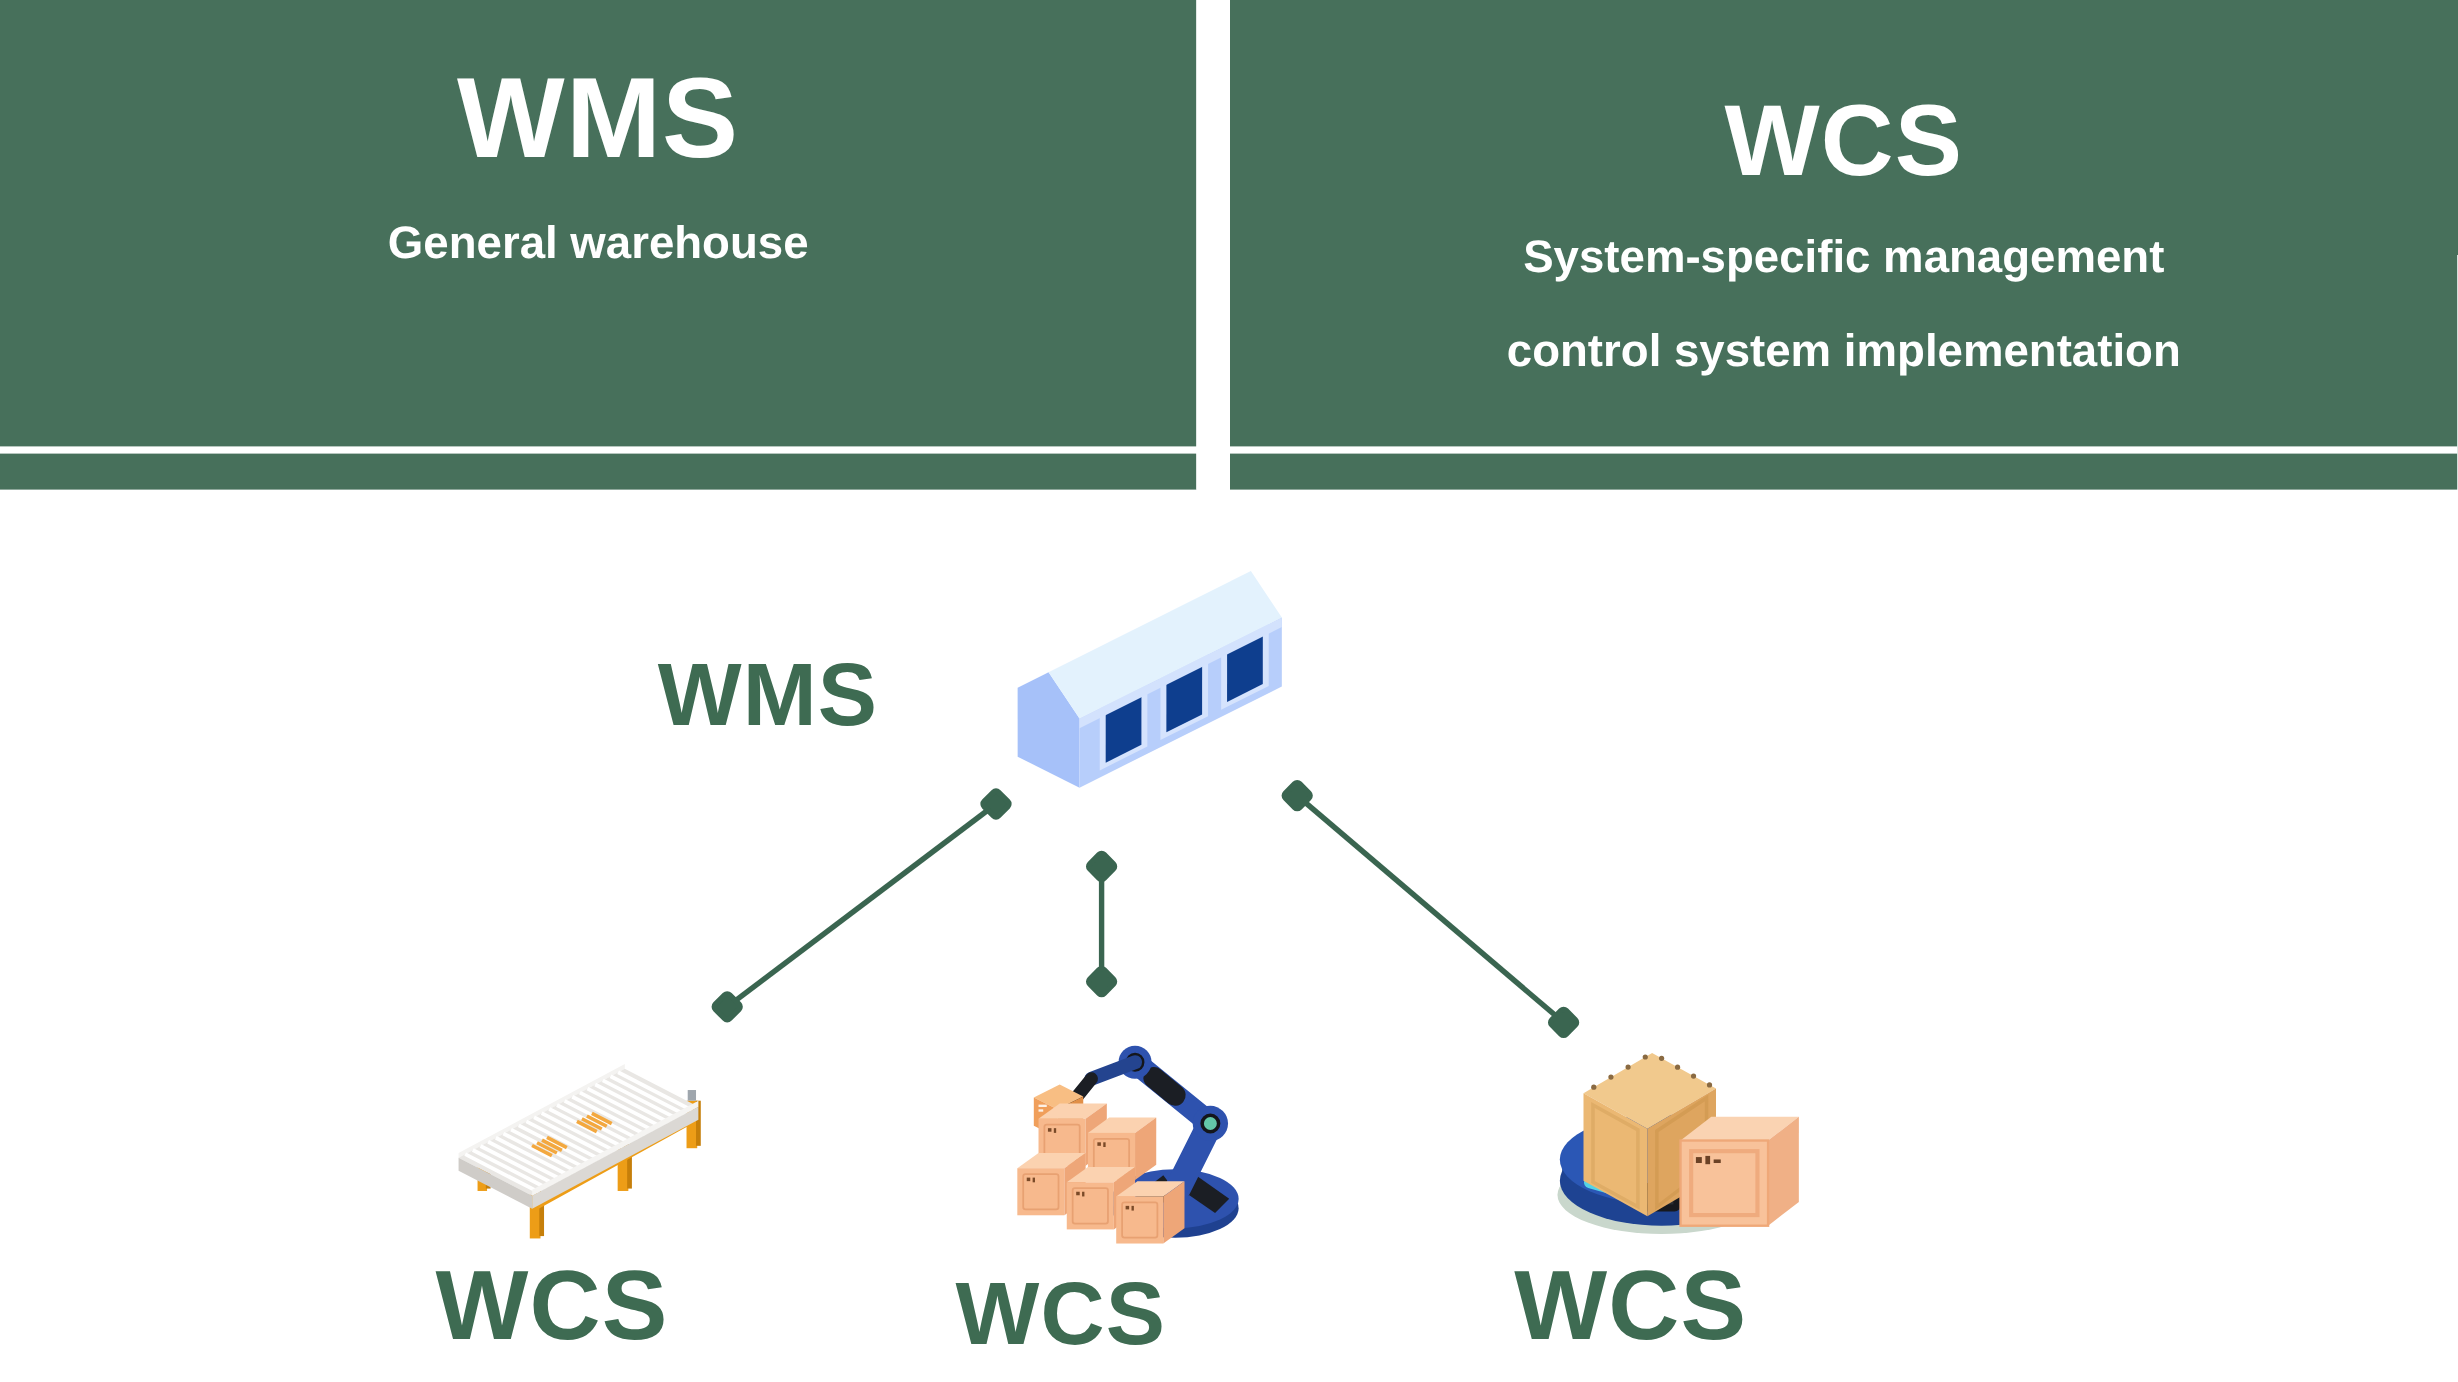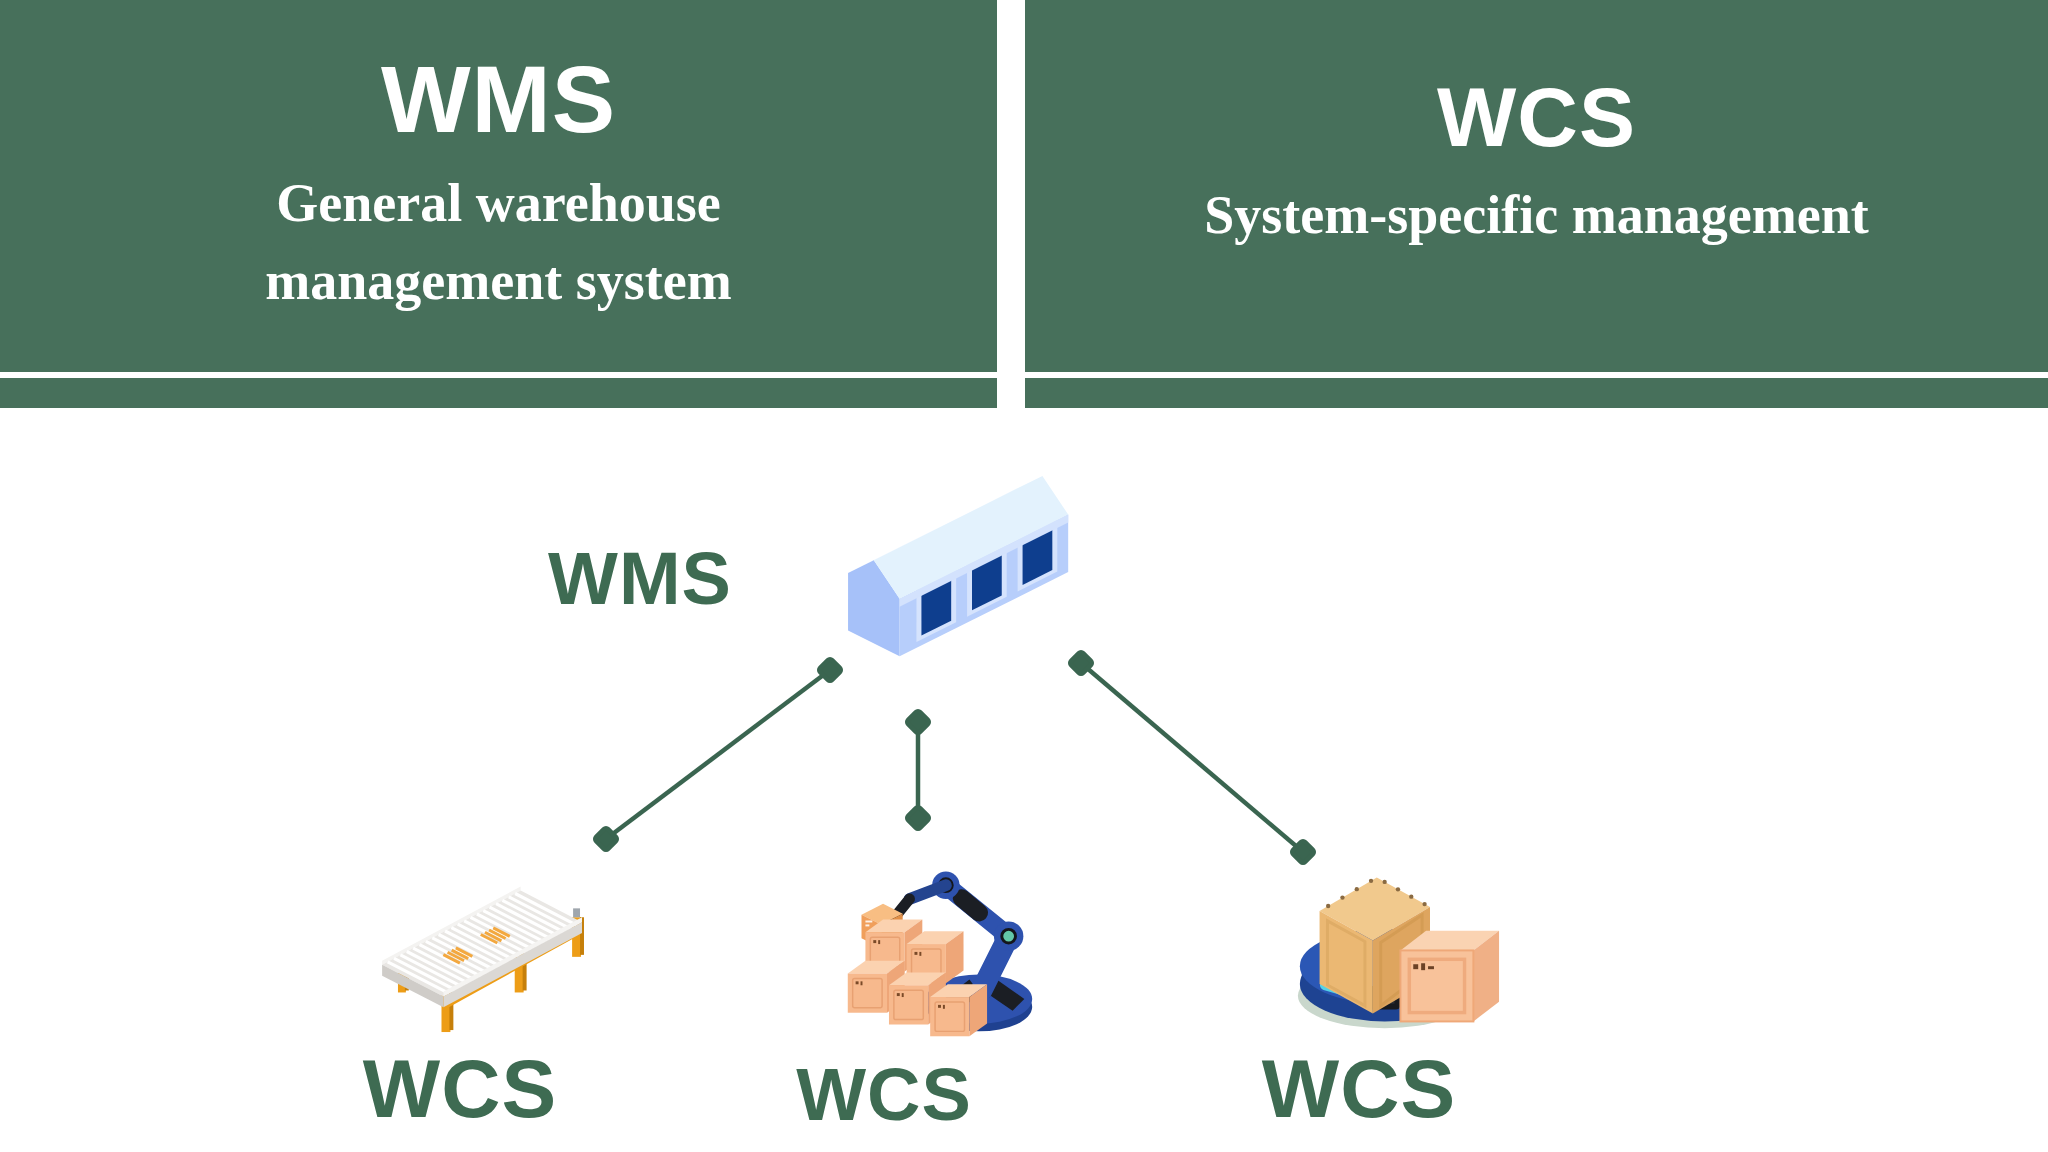--- a/index.html
+++ b/index.html
@@ -9,21 +9,21 @@
   }
   
   .header-row{position:absolute;left:0;top:0;width:2048px;height:408px;display:flex;}
   .header-card{background:var(--header-green);color:#fff;height:408px;box-sizing:border-box;text-align:center;}
   .header-card.left{width:997px;}
   .header-gap{width:28px;height:408px;background:#fff;}
   .header-card.right{width:1023px;}
   .hdr-title{font-weight:700;letter-spacing:1px;}
   .left .hdr-title{font-size:95px;line-height:114px;margin-top:42px;}
   .right .hdr-title{font-size:84px;line-height:106px;margin-top:64px;}
-  .hdr-sub{font-weight:600;font-size:54px;line-height:78px;margin-top:8px;font-family:Liberation Serif, serif;}
+  .hdr-sub{font-weight:600;font-size:38px;line-height:78px;margin-top:8px;}
   .right .hdr-sub{margin-top:6px;}
   .header-underline{position:absolute;left:0;top:372px;width:2048px;height:6px;background:#ffffff;}
   
   .diagram{position:absolute;left:0;top:408px;width:2048px;height:744px;}
   .node-label{position:absolute;color:var(--label-green);font-weight:700;text-align:center;letter-spacing:1px;}
   .lbl-root{left:520px;top:132px;width:240px;font-size:74px;line-height:78px;}
   .lbl-wcs-1{left:330px;top:639px;width:260px;font-size:82px;line-height:84px;}
   .lbl-wcs-2{left:764px;top:648px;width:240px;font-size:74px;line-height:78px;}
   .lbl-wcs-3{left:1229px;top:639px;width:260px;font-size:82px;line-height:84px;}
   .icon-abs{position:absolute;}
@@ -32,28 +32,28 @@
 </head>
 <body>
 
 <div class="canvas">
 
   <div class="header-row">
     <div class="header-card left">
       <div class="hdr-title">WMS</div>
       <div class="hdr-sub">
         <div>General warehouse</div>
-        <div>management system</div>
       </div>
     </div>
     <div class="header-gap"></div>
     <div class="header-card right">
       <div class="hdr-title">WCS</div>
       <div class="hdr-sub">
         <div>System-specific management</div>
+        <div>control system implementation</div>
       </div>
     </div>
   </div>
   <div class="header-underline"></div>
 
   <div class="diagram">
 
     <svg class="connectors" viewBox="0 0 2048 744">
       <g stroke="#3A6550" stroke-width="4.5" fill="#3A6550">
         <line x1="830" y1="262" x2="606" y2="431"></line>

